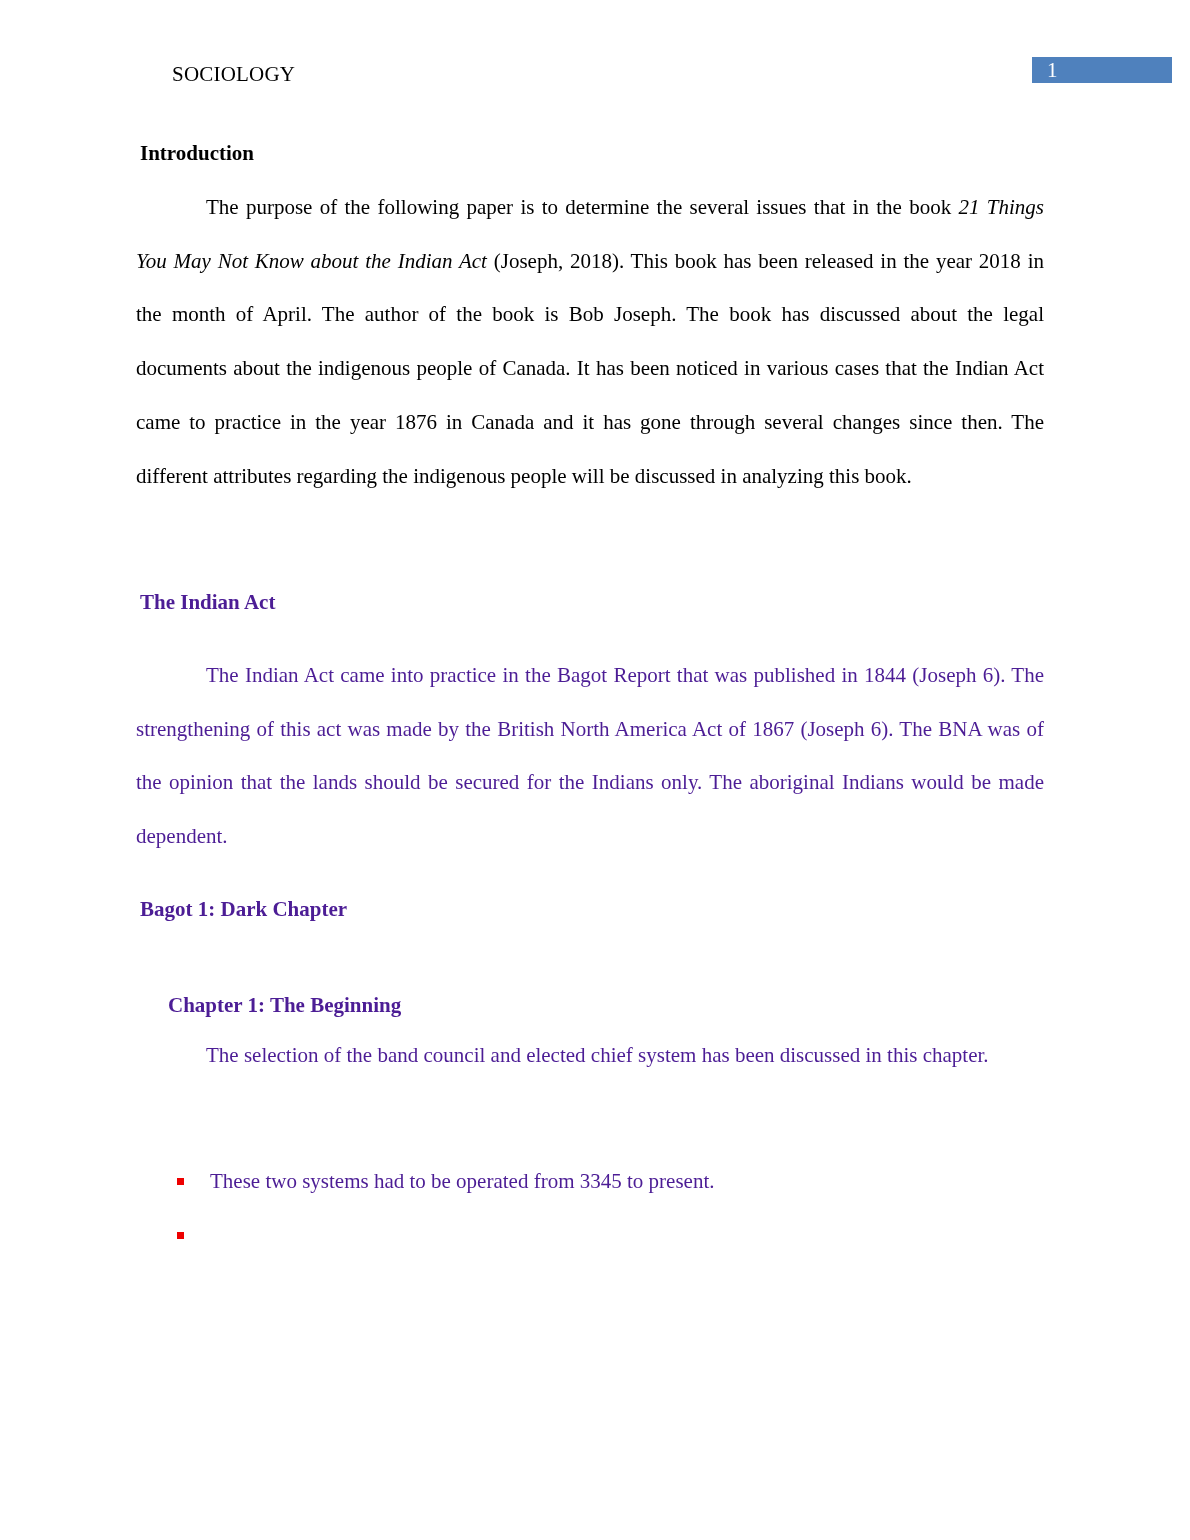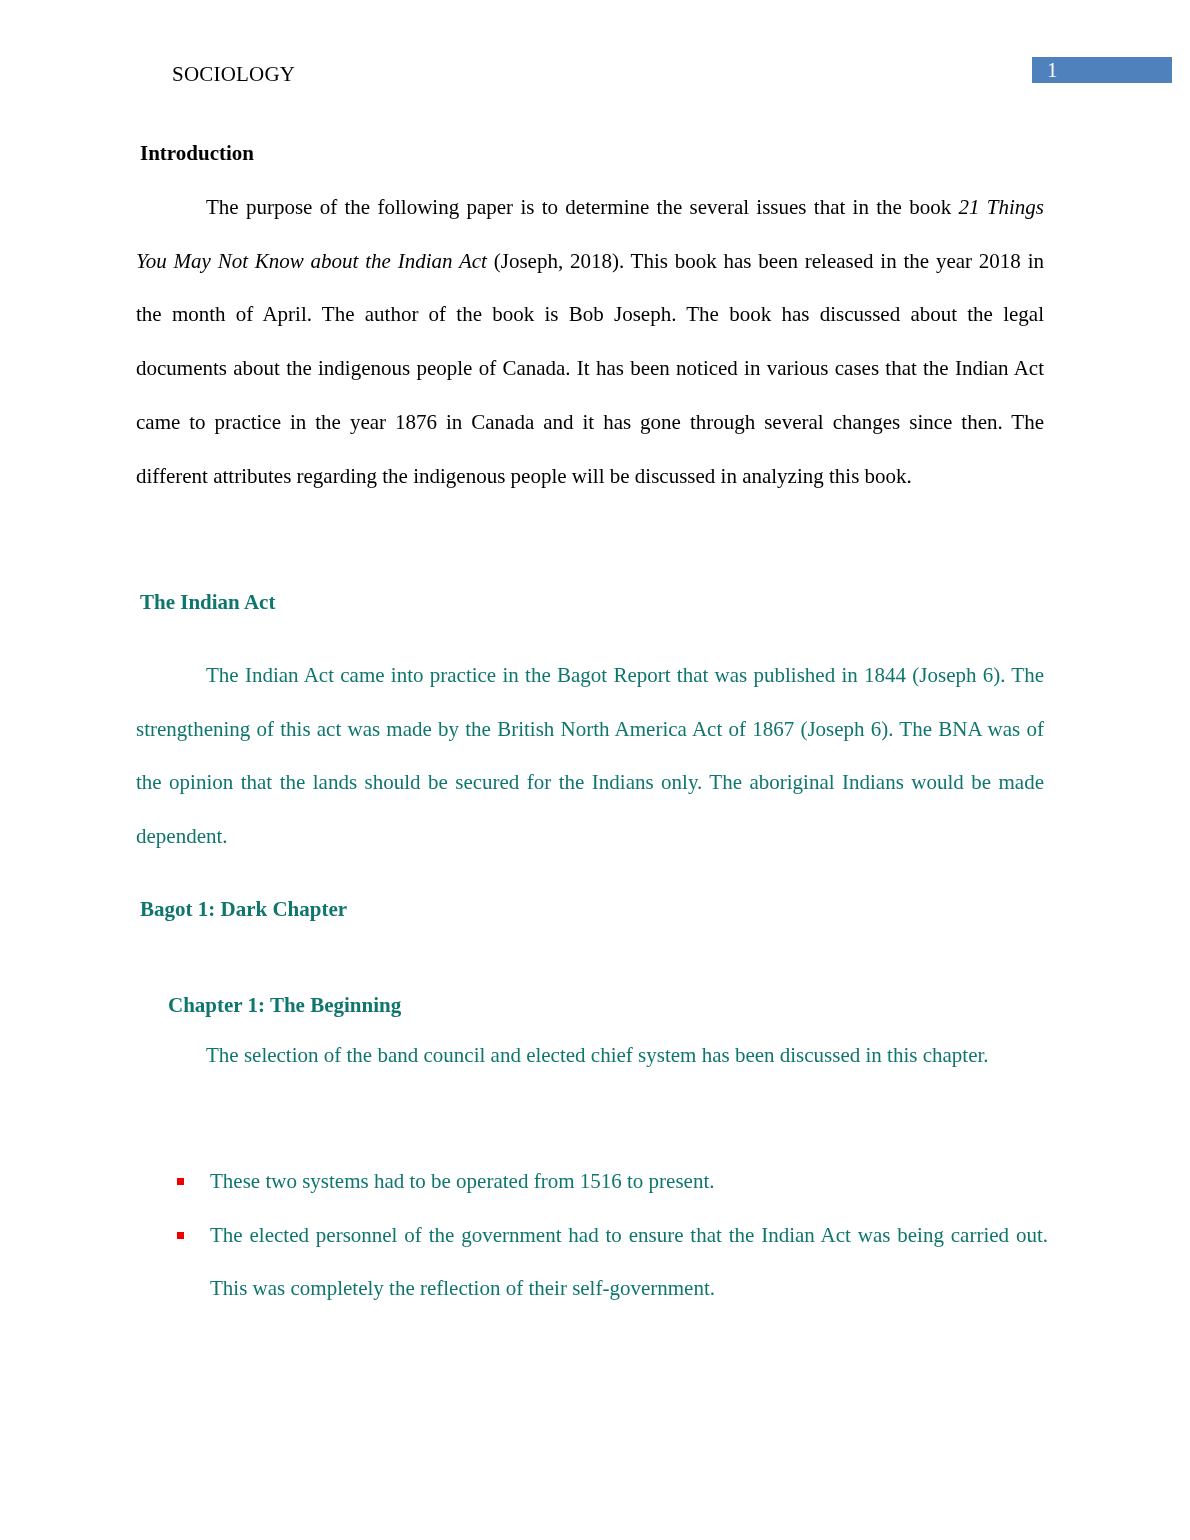--- a/index.html
+++ b/index.html
@@ -61,21 +61,21 @@
       position: absolute;
       left: 136px;
       width: 908px;
       font-size: 21px;
       line-height: 53.7px;
       text-align: justify;
       text-indent: 70px;
       margin: 0;
     }
     .red {
-      color: #0f766e;
+      color: #4c1d95;
     }
     .bullet-list {
       position: absolute;
       left: 140px;
       width: 908px;
       margin: 0;
       padding: 0;
       list-style: none;
       font-size: 21px;
       line-height: 53.7px;
@@ -110,19 +110,18 @@
 <p class="para red" style="top:649px;">The Indian Act came into practice in the Bagot Report that was published in 1844 (Joseph 6). The strengthening of this act was made by the British North America Act of 1867 (Joseph 6). The BNA was of the opinion that the lands should be secured for the Indians only. The aboriginal Indians would be made dependent.</p>
 
 <div class="heading-center red" style="top:896px;">Bagot 1: Dark Chapter</div>
 
 <div class="heading-left red" style="top:992px;margin-left:28px;">Chapter 1: The Beginning</div>
 <p class="para red" style="top:1029px;">The selection of the band council and elected chief system has been discussed in this chapter.</p>
 
 <ul class="bullet-list red" style="top:1155px;">
   <li class="bullet-item">
     <span class="bullet-square"></span>
-    <span>These two systems had to be operated from 1516 to present.</span>
+    <span>These two systems had to be operated from 3345 to present.</span>
   </li>
   <li class="bullet-item">
     <span class="bullet-square"></span>
-    <span>The elected personnel of the government had to ensure that the Indian Act was being carried out. This was completely the reflection of their self-government.</span>
   </li>
 </ul>
 
 </body></html>

